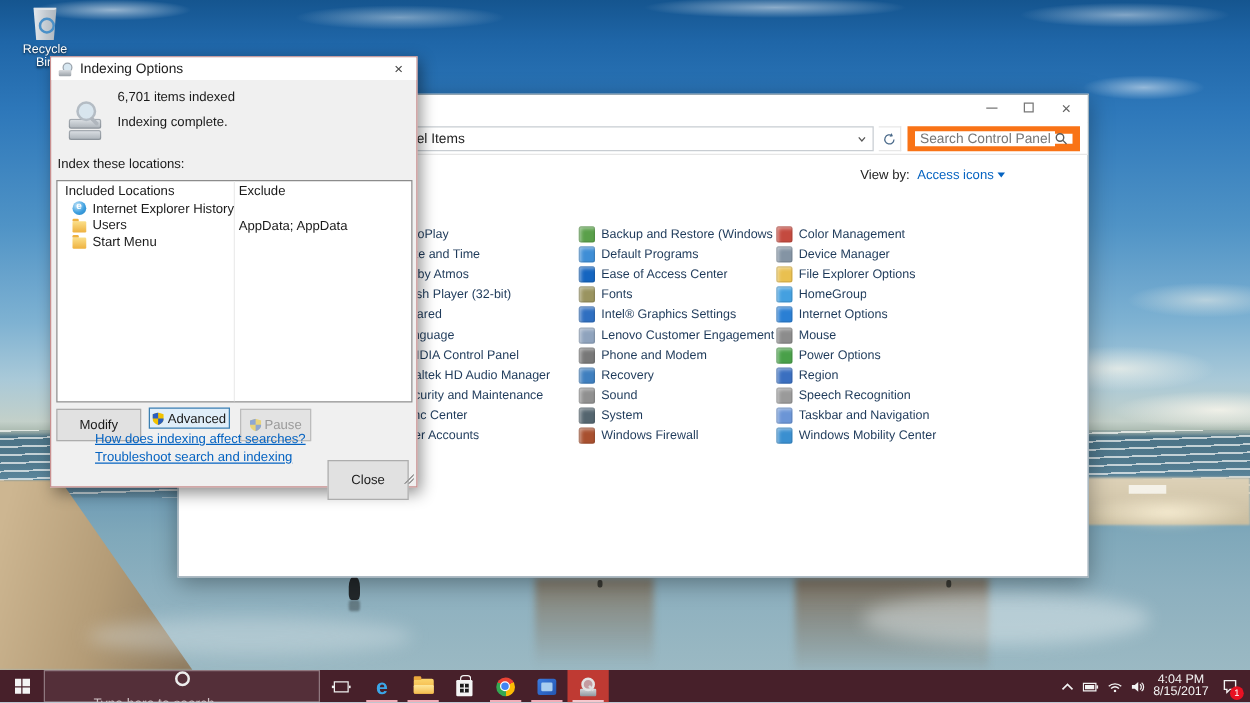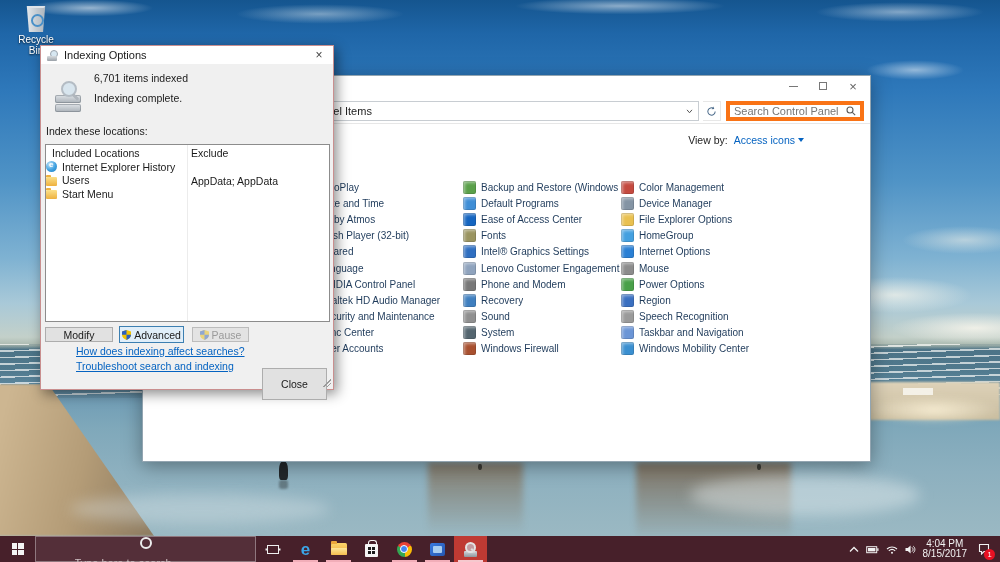--- a/index.html
+++ b/index.html
@@ -72,21 +72,21 @@
   .cap-min i{display:block;width:9px;height:1px;background:#777;}
   .cap-max i{display:block;width:8px;height:8px;border:1px solid #777;}
   .cap-close{font-size:13px;}
   .cp-toolbar{position:absolute;left:0;top:22px;right:0;height:26px;border-bottom:1px solid #e7e7e7;background:#fff;}
   .addrbar{position:absolute;left:8px;top:3px;width:548px;height:20px;border:1px solid #c8cdd2;
       background:#fff;overflow:hidden;display:flex;align-items:center;}
   .addr-text{padding-left:108px;font-size:11px;color:#1d1d1d;white-space:nowrap;flex:1;}
   .addr-chev{margin-right:5px;width:7px;height:5px;flex:none;}
   .refreshbtn{position:absolute;left:560px;top:3px;width:18px;height:20px;display:flex;
       align-items:center;justify-content:center;background:#fff;border:1px solid #e7e7e7;border-left:none;}
-  .cp-search{position:absolute;left:583px;top:3px;width:138px;height:20px;border:4px solid #f97316;
+  .cp-search{position:absolute;left:583px;top:3px;width:138px;height:20px;border:6px solid #f97316;
       background:#fff;display:flex;align-items:center;}
   .cp-search input{flex:1;border:none;outline:none;font-family:"Liberation Sans",sans-serif;
       font-size:11px;padding:0 4px;color:#333;min-width:0;}
   .cp-search input::placeholder{color:#767676;}
   .cp-search svg{flex:none;margin-right:4px;}
   .viewby{position:absolute;right:66px;top:58px;font-size:10.5px;color:#1d1d1d;display:flex;
       align-items:center;gap:6px;white-space:nowrap;}
   .viewby .vb-link{color:#0563c1;display:flex;align-items:center;gap:3px;}
   .vb-tri{width:0;height:0;border-left:3.5px solid transparent;border-right:3.5px solid transparent;
       border-top:4px solid #0563c1;}
@@ -125,30 +125,30 @@
   .bigicon::after{content:"";position:absolute;left:21px;top:9px;width:3px;height:8px;background:#b0b6bd;
       transform:rotate(-45deg);border-radius:2px;z-index:2;}
   .dlg-loclabel{position:absolute;left:5px;top:79px;}
   .dlg-list{position:absolute;left:4px;top:98px;width:285px;height:178px;background:#fff;
       border:1px solid #8c8c8c;}
   .dlg-list .vdiv{position:absolute;left:141px;top:0;bottom:0;width:1px;background:#ececec;}
   .dlg-hdr{position:relative;height:15px;}
   .dlg-hdr .h1{position:absolute;left:6px;top:2px;}
   .dlg-hdr .h2{position:absolute;left:145px;top:2px;}
   .dlg-rows{position:relative;}
-  .dlg-row{position:relative;height:13.5px;display:flex;align-items:center;padding-left:0;gap:5px;}
+  .dlg-row{position:relative;height:13.5px;display:flex;align-items:center;padding-left:12px;gap:5px;}
   .dlg-exclude{position:absolute;left:145px;top:1px;}
   .dlg-ico{flex:none;width:11px;height:11px;position:relative;}
   .dlg-ico.ie{border-radius:50%;background:radial-gradient(circle at 35% 30%,#bfe3f7,#3fa0e0 55%,#1f7fc0);}
   .dlg-ico.ie::before{content:"e";position:absolute;left:3px;top:-1px;font-size:8px;font-weight:bold;color:#fff;}
   .dlg-ico.folder{height:9px;margin-top:2px;background:linear-gradient(#fbe08a,#eeb13f);border-radius:1px;}
   .dlg-ico.folder::before{content:"";position:absolute;left:0;top:-2px;width:5px;height:2px;
       background:#eeb13f;border-radius:1px 1px 0 0;}
   .dlg-btnrow{position:absolute;left:0;top:280px;right:0;height:18px;}
-  .btn{position:absolute;height:15px;background:#e1e1e1;border:1px solid #adadad;
+  .btn{position:absolute;height:26px;background:#e1e1e1;border:1px solid #adadad;
       font-size:10.5px;color:#1a1a1a;display:flex;align-items:center;justify-content:center;gap:3px;}
   .btn-modify{left:4px;top:1px;width:68px;}
   .btn-advanced{left:78px;top:0;width:65px;height:17px;background:#e0eef9;border:1px solid #3c7fb1;}
   .btn-pause{left:151px;top:1px;width:57px;background:#e3e3e3;border-color:#bcbcbc;color:#9a9a9a;}
   .btn-pause svg{opacity:.45;}
   .dlg-link{position:absolute;left:5px;color:#0563c1;text-decoration:underline;margin-left:30px;}
   .link1{top:299px;}
   .link2{top:314px;}
   .btn-close{left:221px;top:322px;width:65px;height:32px;}
   .grip{position:absolute;right:2px;bottom:2px;width:8px;height:8px;

